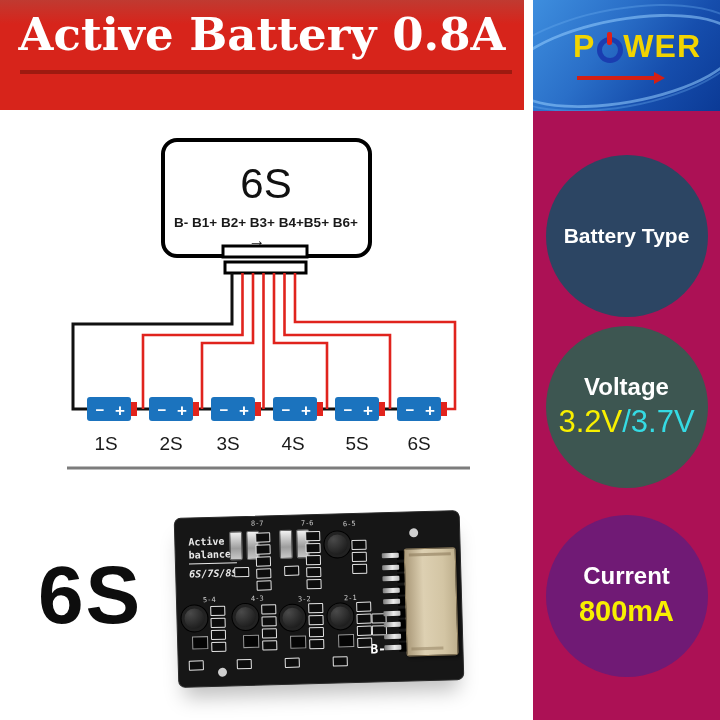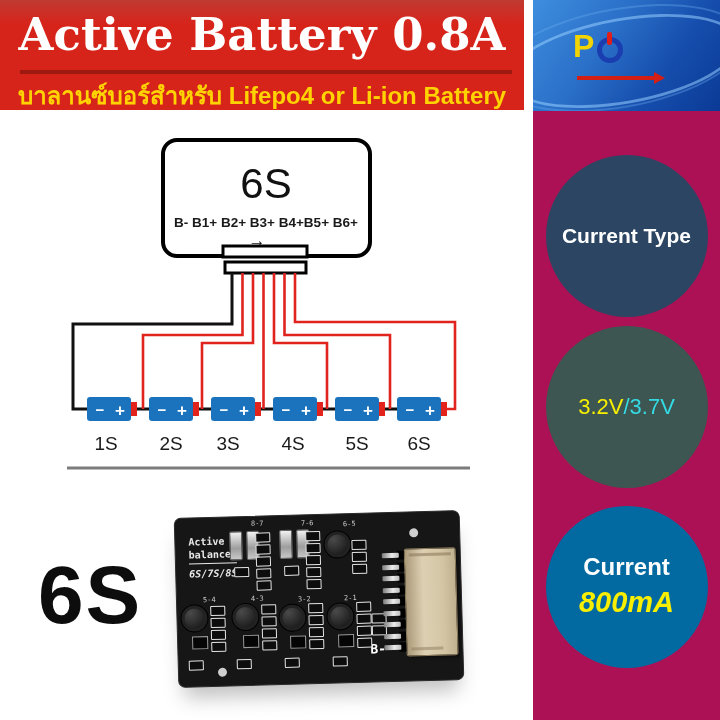--- a/index.html
+++ b/index.html
@@ -36,28 +36,28 @@
              font-style:italic;font-size:32px;color:#ffffff;}
   .logo-idea .i-red{color:#e02018;font-weight:bold;}
 
   
   .side-column{position:absolute;left:533px;top:111px;width:187px;height:609px;background:#ac1155;}
   .spec-circle{position:absolute;left:50%;transform:translateX(-50%);width:162px;height:162px;
                border-radius:50%;display:flex;flex-direction:column;align-items:center;
                justify-content:center;text-align:center;}
   .circle-battery{top:44px;background:#2c4563;}
   .circle-voltage{top:215px;background:#3d5651;}
-  .circle-current{top:395px;background:#0369a1;}
+  .circle-current{top:404px;background:#701a75;}
   .spec-heading{color:#ffffff;font-weight:bold;font-size:21px;line-height:1.25;}
   .spec-val-yellow{color:#f8ef00;font-size:27px;line-height:1.25;}
   .spec-val-cyan{color:#35dbe4;font-size:27px;line-height:1.25;}
-  .voltage-line{font-size:22px;line-height:1.3;white-space:nowrap;}
+  .voltage-line{font-size:31px;line-height:1.3;white-space:nowrap;}
   .voltage-line .vy{color:#f8ef00;}
   .voltage-line .vc{color:#35dbe4;}
-  .current-val{color:#f8ef00;font-size:29px;font-weight:bold;line-height:1.4;font-style:italic;}
+  .current-val{color:#f8ef00;font-size:29px;font-weight:bold;line-height:1.4;}
   .circle-voltage .spec-heading,.circle-current .spec-heading{font-size:24px;}
 
   
   .diagram-svg{position:absolute;left:0;top:110px;}
 
   
   .big-model{position:absolute;left:38px;top:548px;font-size:82px;font-weight:bold;color:#0d0d0d;
              letter-spacing:2px;}
 
   
@@ -88,41 +88,42 @@
   .pin{position:absolute;width:17px;height:5px;background:linear-gradient(90deg,#7c7c7c,#ececec 60%,#bdbdbd);
        border-radius:1px;}
   .pinbase{position:absolute;width:7px;height:9px;background:#000;}
 </style>
 </head>
 <body>
 
 <div class="banner">
   <div class="banner-title">Active Battery 0.8A</div>
   <div class="banner-underline"></div>
-  <div class="banner-subtitle">บาลานซ์บอร์สำหรับ Lifepo4 or Li-ion Battery</div>
 </div>
 
 <div class="logo-box">
   <div class="swoosh1"></div>
   <div class="swoosh2"></div>
   <div class="power-row">
     <span>P</span>
     <span class="power-o">
       <span class="power-o-ring"></span>
       <span class="power-o-bar"></span>
     </span>
+    <span>WER</span>
   </div>
   <div class="logo-arrow"></div>
 </div>
 
 <div class="side-column">
   <div class="spec-circle circle-battery">
-    <div class="spec-heading">Current Type</div>
+    <div class="spec-heading">Battery Type</div>
   </div>
   <div class="spec-circle circle-voltage">
+    <div class="spec-heading">Voltage</div>
     <div class="voltage-line"><span class="vy">3.2V</span><span class="vc">/3.7V</span></div>
   </div>
   <div class="spec-circle circle-current">
     <div class="spec-heading">Current</div>
     <div class="current-val">800mA</div>
   </div>
 </div>
 
 <svg class="diagram-svg" width="538" height="378" viewBox="0 0 538 378">
 

